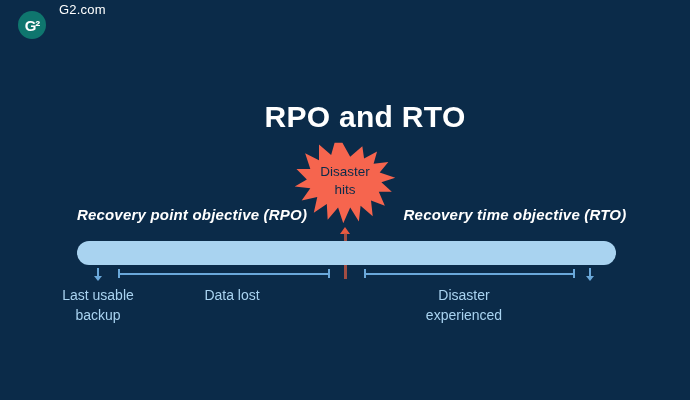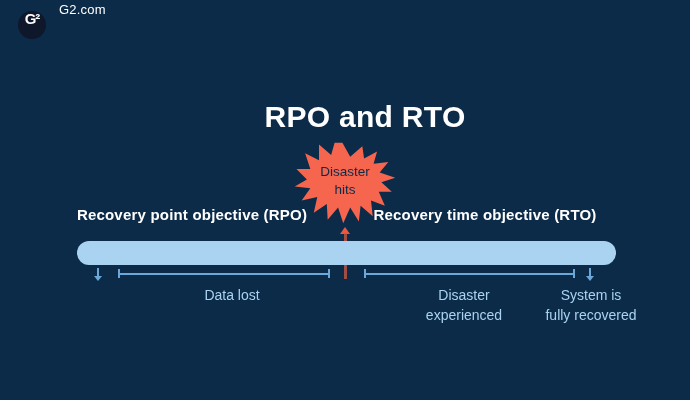--- a/index.html
+++ b/index.html
@@ -8,22 +8,22 @@
     width:690px;height:400px;
     background:#0b2b49;
     font-family:"Liberation Sans","DejaVu Sans",sans-serif;
     overflow:hidden;
   }
 
   
   .logo-circle{
     position:absolute;left:18px;top:11px;
     width:28px;height:28px;border-radius:50%;
-    background:#0f172a;
-    display:flex;justify-content:center;
+    background:#0f766e;
+    display:flex;align-items:center;justify-content:center;
     color:#ffffff;font-weight:bold;font-size:15px;line-height:1;
     letter-spacing:-1px;
   }
   .brand-text{
     position:absolute;left:59px;top:2px;
     color:#ffffff;font-size:13px;font-weight:400;letter-spacing:.2px;
   }
 
   
   .page-title{
@@ -60,23 +60,24 @@
   .up-arrow .shaft{
     width:3px;height:46px;margin-top:-1px;
     background:rgba(199,86,66,.8);
   }
 
   
   .obj-label{
     position:absolute;top:206px;transform:translateX(-50%);
     color:#ffffff;font-size:15px;font-weight:600;letter-spacing:.2px;
     white-space:nowrap;
+    font-style:italic;
   }
   .obj-rpo{left:192px;}
-  .obj-rto{left:485px;}
+  .obj-rto{left:515px;}
 
   
   .timeline-bar{
     position:absolute;left:77px;top:241px;
     width:539px;height:24px;border-radius:12px;
     background:#a9d3f0;
   }
 
   
   .down-arrow{
@@ -155,19 +156,19 @@
     <div class="head"></div>
   </div>
   <div class="down-arrow da-right">
     <div class="shaft"></div>
     <div class="head"></div>
   </div>
 
   <div class="measure m-left"></div>
   <div class="measure m-right"></div>
 
+  <div class="ann ann-backup">Last usable
+backup</div>
   <div class="ann ann-datalost">Data lost</div>
   <div class="ann ann-downtime">Disaster
 experienced</div>
-  <div class="ann ann-recovered">System is
-fully recovered</div>
 
 </div>
 
 </body></html>

